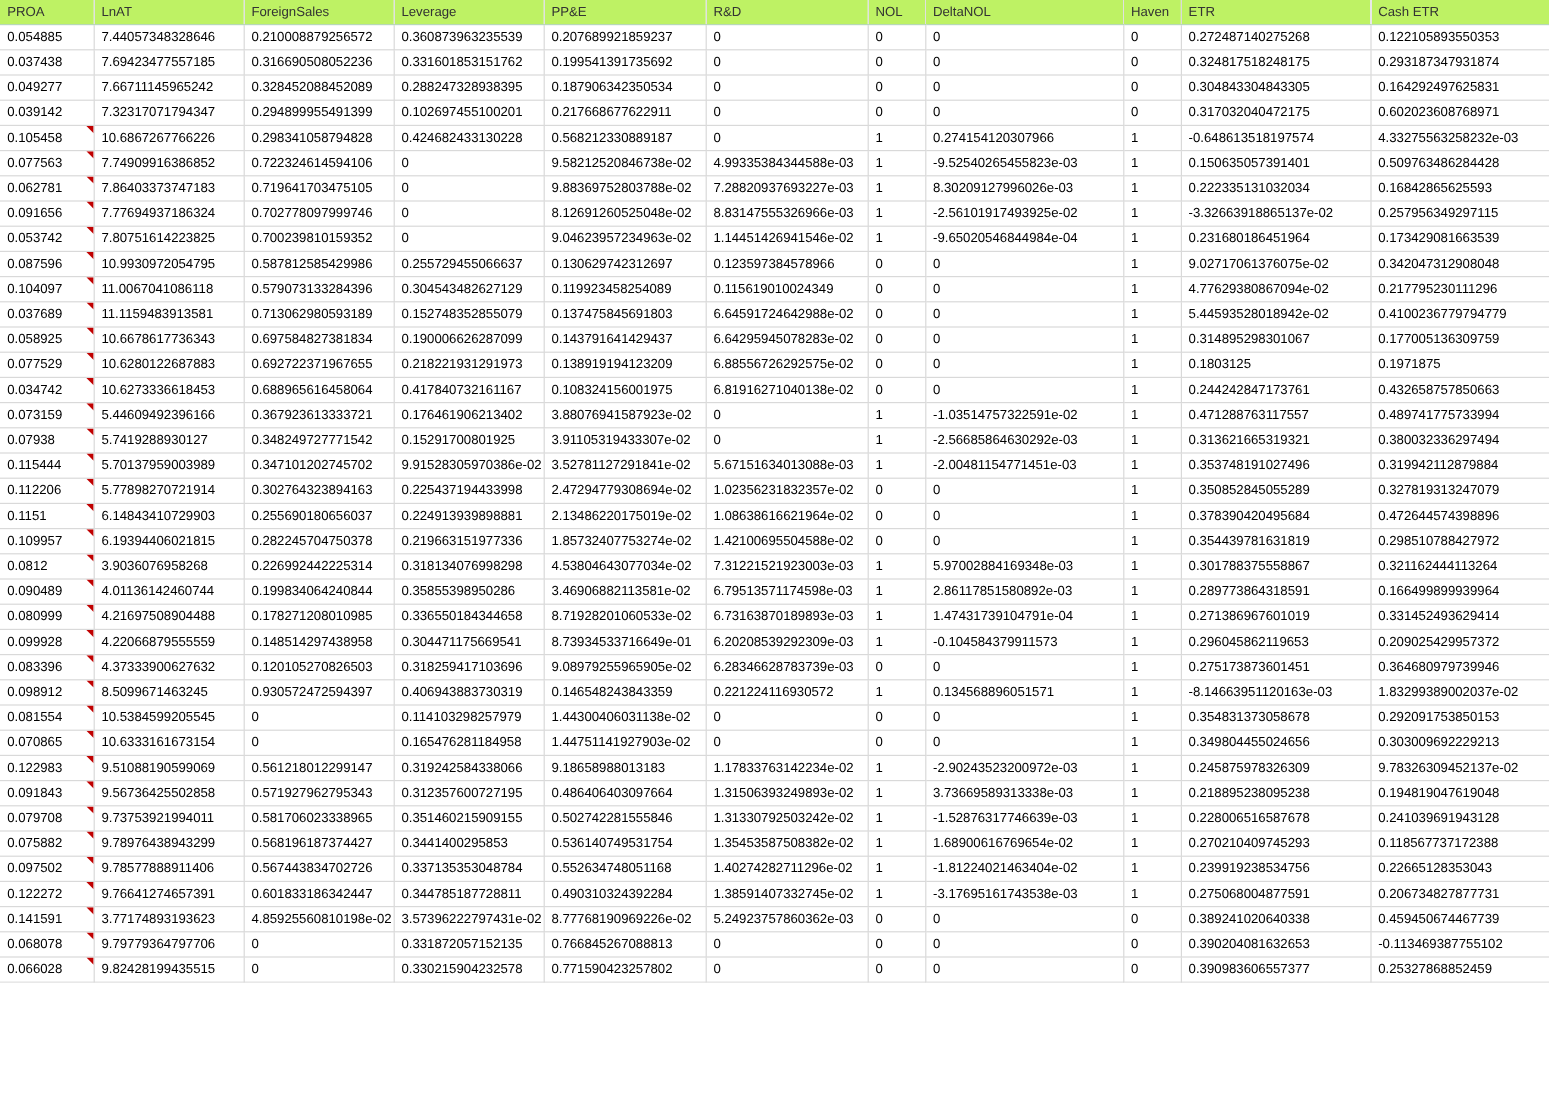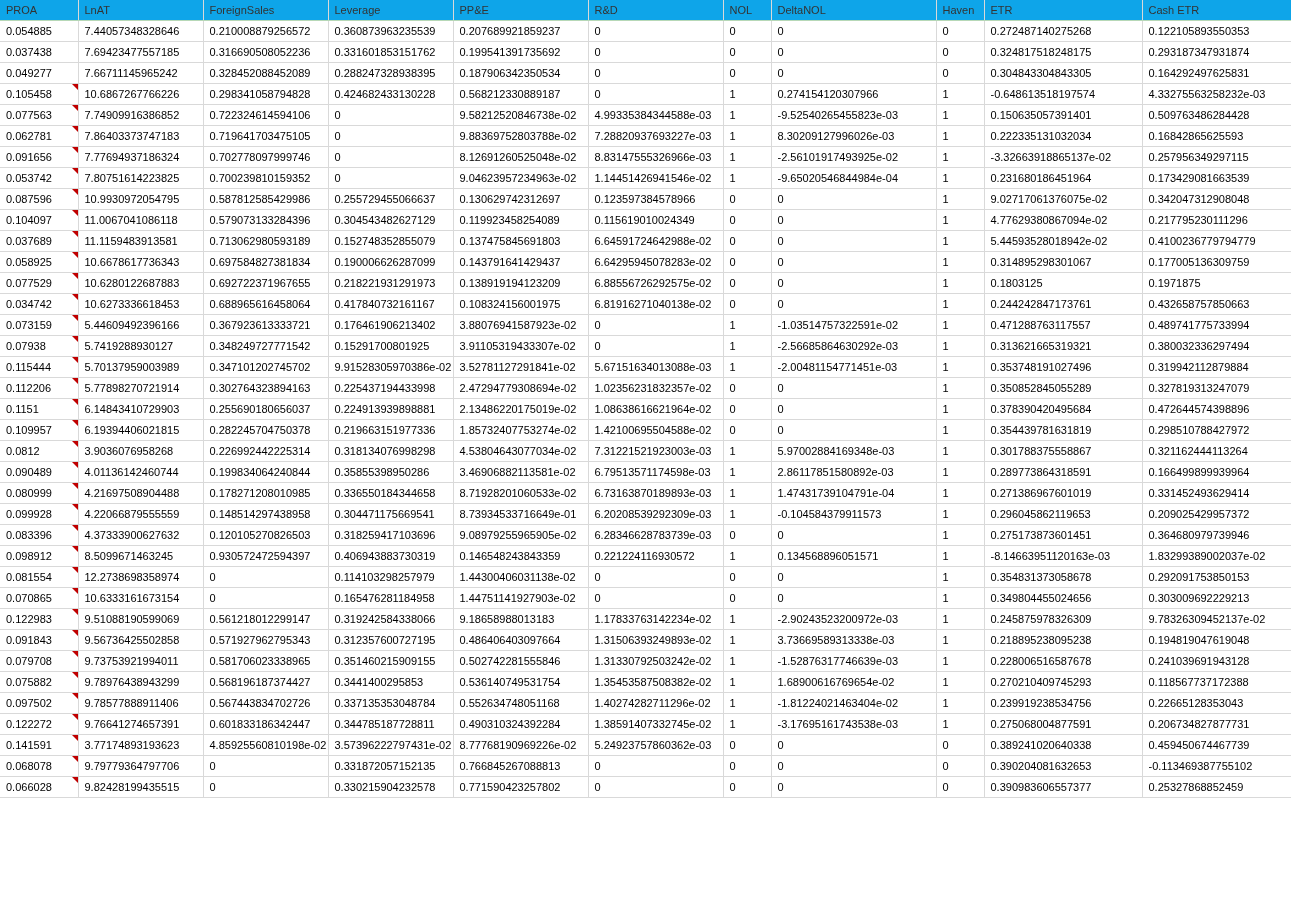--- a/index.html
+++ b/index.html
@@ -1,18 +1,18 @@
 <!DOCTYPE html>
 <html><head>
 <meta charset="utf-8">
 <style>
 html,body{margin:0;padding:0;font-family:"Segoe UI",Tahoma,sans-serif;font-size:11px;background:#fff;color:#000;width:1291px}
 .grid{width:1291px;border-collapse:collapse;table-layout:fixed}
 .grid th,.grid td{border-right:1px solid #d9d9d9;border-bottom:1px solid #d9d9d9;padding:3px 5px 3px 6px;text-align:left;font-weight:400;white-space:nowrap;overflow:hidden;text-overflow:clip;height:14px;position:relative}
-.grid th{background:#0ea5e9;color:#333;border-bottom:1px solid #b7d8b7}
+.grid th{background:#bef264;color:#333;border-bottom:1px solid #b7d8b7}
 col.w1{width:78px}col.w2{width:125px}col.w3{width:125px}col.w4{width:125px}col.w5{width:135px}col.w6{width:135px}col.w7{width:48px}col.w8{width:165px}col.w9{width:48px}col.w10{width:158px}col.w11{width:150px}
 td.flag::before{content:"";position:absolute;top:0;right:0;width:0;height:0;border-top:6px solid #c00000;border-left:6px solid transparent}
 </style>
 </head>
 <body>
 
 <table class="grid">
 <colgroup>
 <col class="w1">
       <col class="w2">
@@ -75,20 +75,33 @@
         <td>0.288247328938395</td>
         <td>0.187906342350534</td>
         <td>0</td>
         <td>0</td>
         <td>0</td>
         <td>0</td>
         <td>0.304843304843305</td>
         <td>0.164292497625831</td>
       </tr>
       <tr>
+        <td>0.039142</td>
+        <td>7.32317071794347</td>
+        <td>0.294899955491399</td>
+        <td>0.102697455100201</td>
+        <td>0.217668677622911</td>
+        <td>0</td>
+        <td>0</td>
+        <td>0</td>
+        <td>0</td>
+        <td>0.317032040472175</td>
+        <td>0.602023608768971</td>
+      </tr>
+      <tr>
         <td class="flag">0.105458</td>
         <td>10.6867267766226</td>
         <td>0.298341058794828</td>
         <td>0.424682433130228</td>
         <td>0.568212330889187</td>
         <td>0</td>
         <td>1</td>
         <td>0.274154120307966</td>
         <td>1</td>
         <td>-0.648613518197574</td>
@@ -375,21 +388,21 @@
         <td>0.146548243843359</td>
         <td>0.221224116930572</td>
         <td>1</td>
         <td>0.134568896051571</td>
         <td>1</td>
         <td>-8.14663951120163e-03</td>
         <td>1.83299389002037e-02</td>
       </tr>
       <tr>
         <td class="flag">0.081554</td>
-        <td>12.2738698358974</td>
+        <td>10.5384599205545</td>
         <td>0</td>
         <td>0.114103298257979</td>
         <td>1.44300406031138e-02</td>
         <td>0</td>
         <td>0</td>
         <td>0</td>
         <td>1</td>
         <td>0.354831373058678</td>
         <td>0.292091753850153</td>
       </tr>

